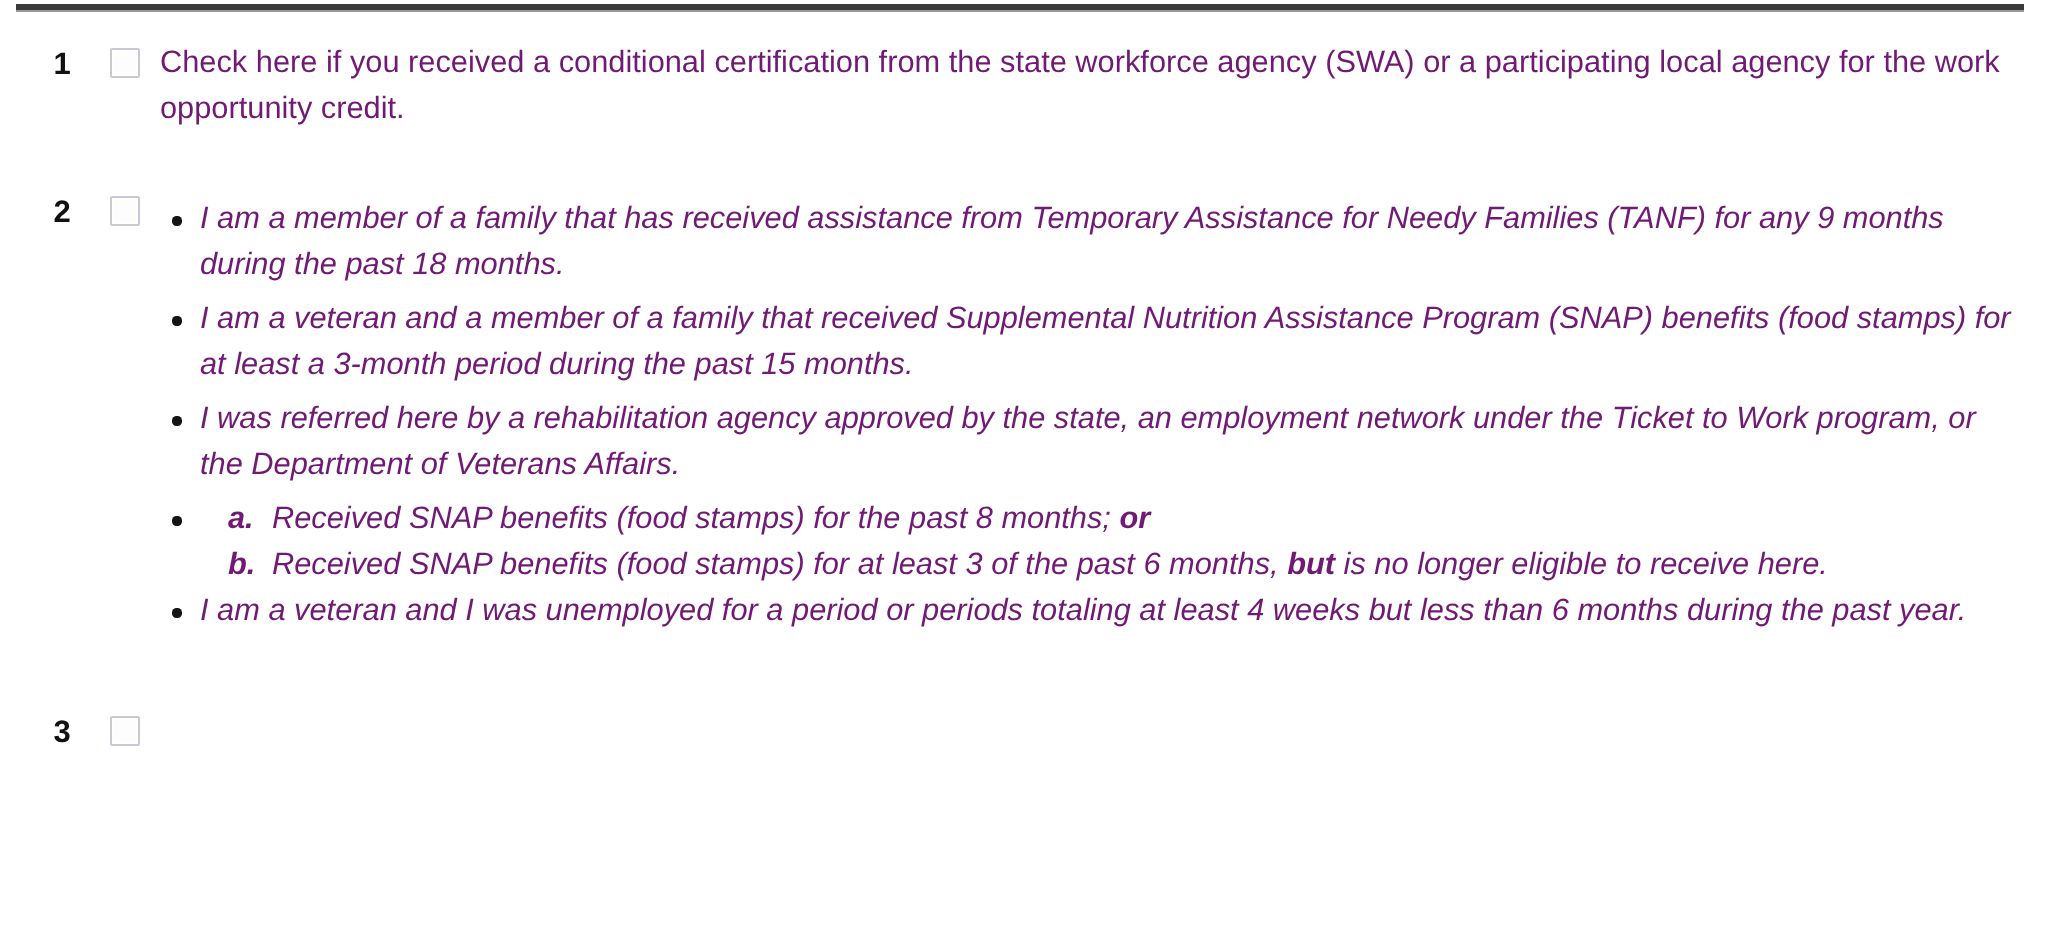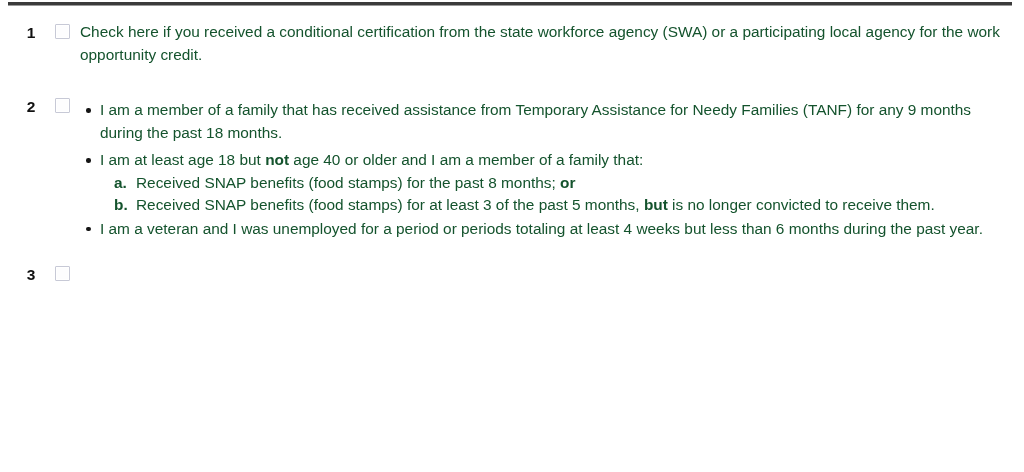--- a/index.html
+++ b/index.html
@@ -78,41 +78,42 @@
     background: #fdfdfe;
     border-radius: 1px;
     box-shadow: inset 0 0 0 1px #ffffff;
     cursor: pointer;
   }
 
   .qtext {
     flex: 1 1 auto;
     font-size: 15.4px;
     line-height: 22.5px;
-    color: #14532d;
+    color: #701a75;
     max-width: 928px;
   }
   .qtext p {
     margin: 0;
   }
 
   
   ul.bullets {
     list-style: none;
     margin: 4px 0 0 0;
     padding: 0;
   }
   ul.bullets > li {
     position: relative;
     padding-left: 20px;
     margin: 0 0 5px 0;
     font-size: 15.4px;
     line-height: 22.5px;
+    font-style: italic;
   }
-  ul.bullets > li:last-child { margin-bottom: 1px; }
+  ul.bullets > li:last-child { margin-bottom: 15px; }
   ul.bullets > li::before {
     content: "";
     position: absolute;
     left: 6px;
     top: 9px;
     width: 4.5px;
     height: 4.5px;
     border-radius: 50%;
     background: #141414;
   }
@@ -160,28 +161,30 @@
     </div>
 
     <div class="qrow q2">
       <div class="qnum">2</div>
       <div class="cbox-cell">
         <div class="checkbox"></div>
       </div>
       <div class="qtext">
         <ul class="bullets">
             <li><span><span>I am a member of a family that has received assistance from Temporary Assistance for Needy Families (TANF) for any 9 months during the past 18 months.</span></span></li>
-            <li class="tight"><span><span>I am at least age 18 but </span><b>not</b><span> age 40 or older and I am a member of a family that:</span></span><ul class="subitems">
+            <li><span><span>I am a veteran and a member of a family that received Supplemental Nutrition Assistance Program (SNAP) benefits (food stamps) for at least a 3-month period during the past 15 months.</span></span></li>
+            <li><span><span>I was referred here by a rehabilitation agency approved by the state, an employment network under the Ticket to Work program, or the Department of Veterans Affairs.</span></span></li>
+            <li class="tight"><ul class="subitems">
                 <li>
                   <span class="marker">a.</span>
                   <span class="subtext"><span>Received SNAP benefits (food stamps) for the past 8 months; </span><b>or</b></span>
                 </li>
                 <li>
                   <span class="marker">b.</span>
-                  <span class="subtext"><span>Received SNAP benefits (food stamps) for at least 3 of the past 5 months, </span><b>but</b><span> is no longer convicted to receive them.</span></span>
+                  <span class="subtext"><span>Received SNAP benefits (food stamps) for at least 3 of the past 6 months, </span><b>but</b><span> is no longer eligible to receive here.</span></span>
                 </li>
               </ul></li>
             <li><span><span>I am a veteran and I was unemployed for a period or periods totaling at least 4 weeks but less than 6 months during the past year.</span></span></li>
           </ul>
       </div>
     </div>
 
     <div class="qrow q3">
       <div class="qnum">3</div>
       <div class="cbox-cell">

